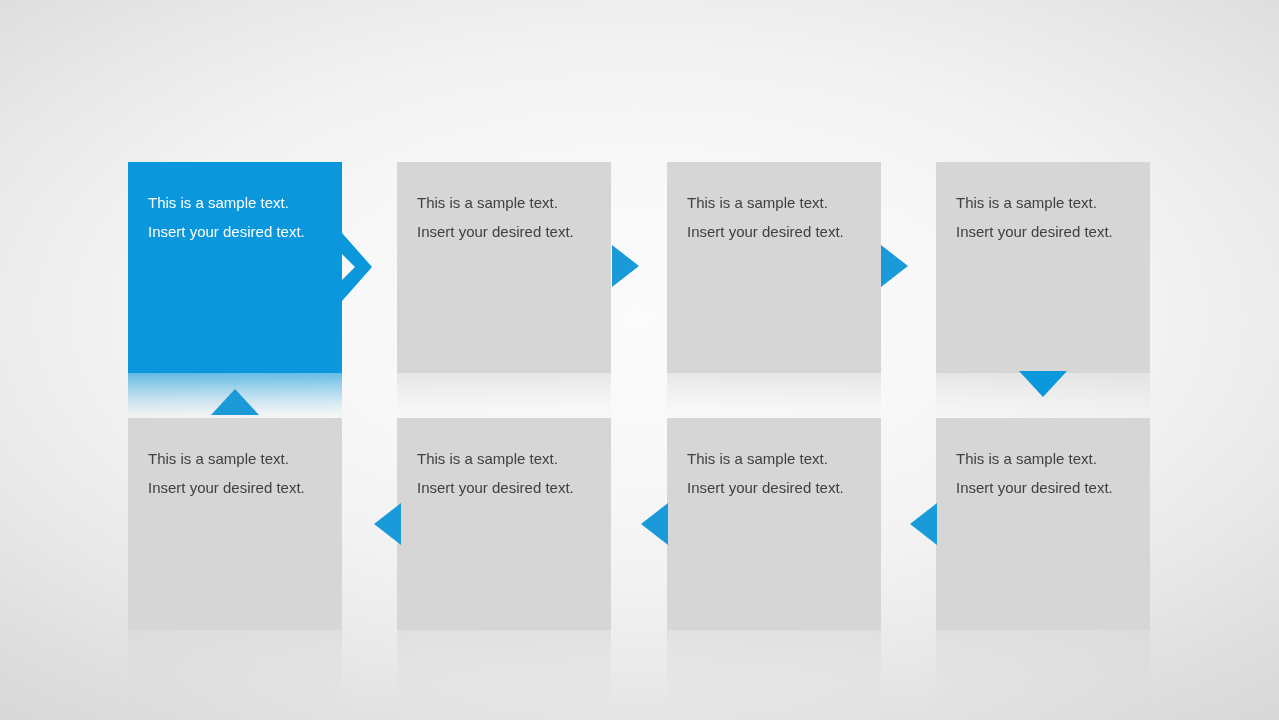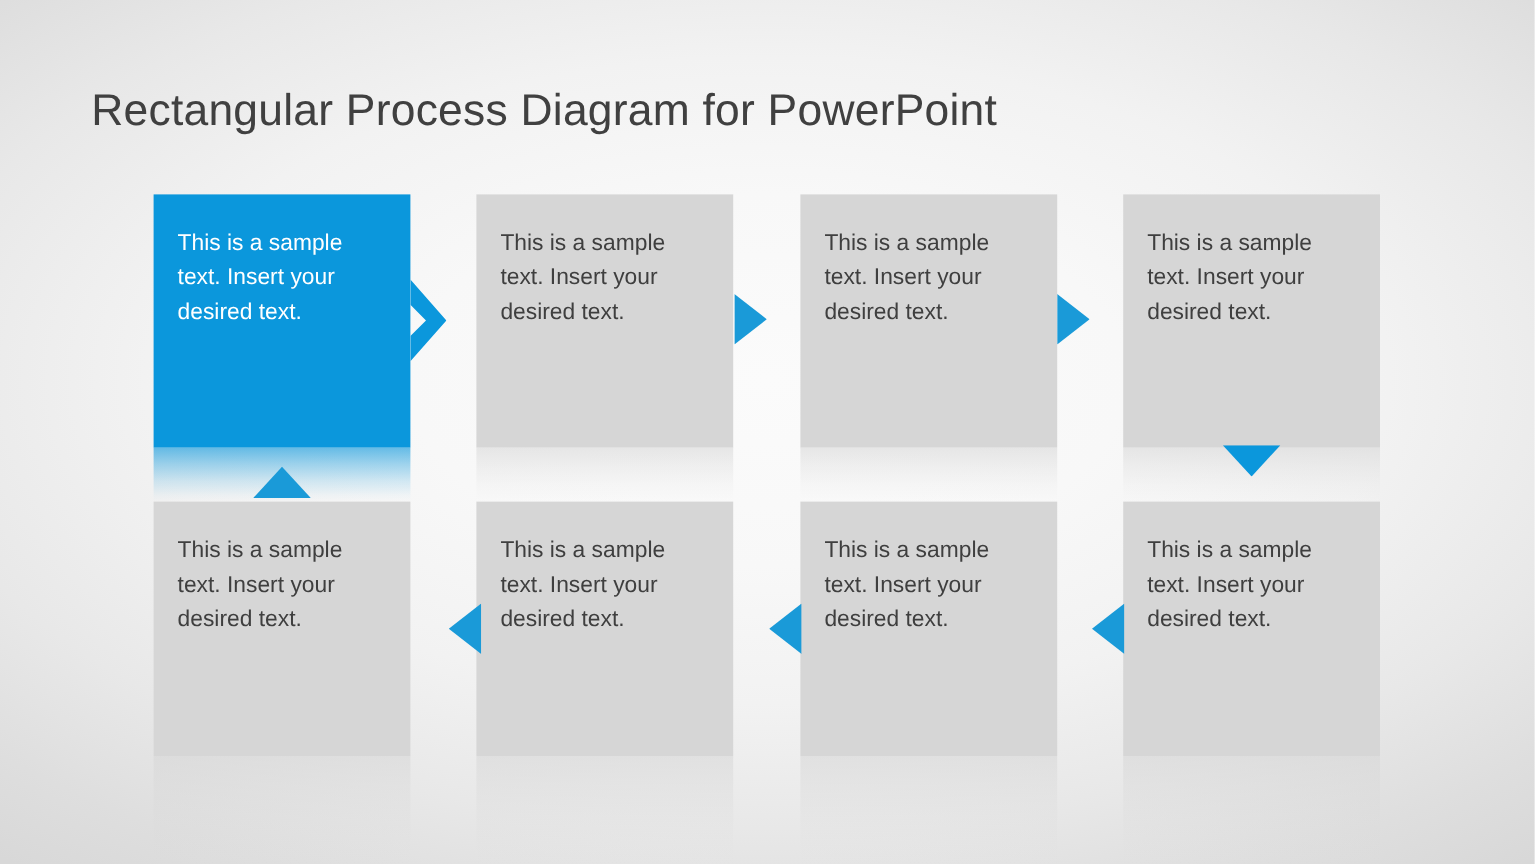--- a/index.html
+++ b/index.html
@@ -70,21 +70,21 @@
     height: 212px;
   }
   .box.gray {
     background: #d6d6d6;
   }
   .box.blue {
     background: #0b97dc;
   }
 
   .box-text {
-    font-size: 19px;
+    font-size: 15px;
     line-height: 29px;
     color: #3f3f3f;
     white-space: pre-line;
   }
   .box.blue .box-text {
     color: #ffffff;
   }
 
   
   .reflection {
@@ -170,21 +170,20 @@
     height: 26px;
   }
 
   .arrow svg { display: block; }
 </style>
 </head>
 <body>
 
 <div id="slide">
 
-  <h1 id="slide-title">Rectangular Process Diagram for PowerPoint</h1>
 
   <div class="column col-1">
     <div class="reflection refl-top-blue"></div>
     <div class="reflection refl-bottom"></div>
 
     <div class="box box-top blue">
       <div class="box-text">This is a sample text. Insert your desired text.</div>
     </div>
 
     <div class="box box-bottom gray">

